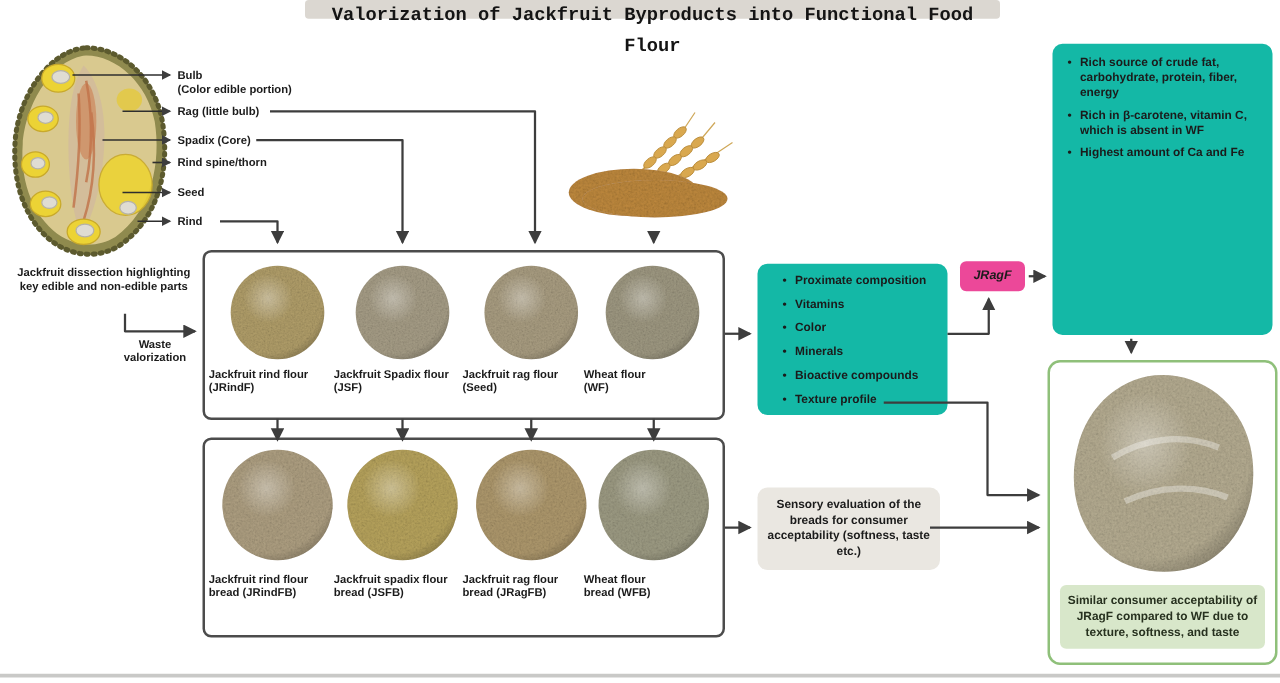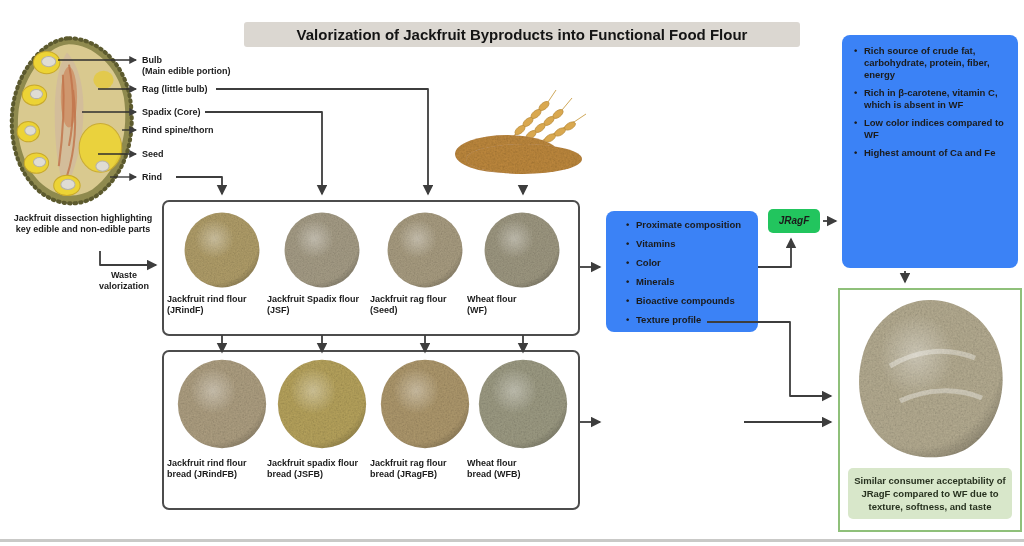--- a/index.html
+++ b/index.html
@@ -4,28 +4,28 @@
 <style>
   html,body{margin:0;padding:0;background:#ffffff;}
   #canvas{position:relative;width:1024px;height:546px;background:#ffffff;overflow:hidden;
           font-family:"Liberation Sans",sans-serif;color:#1b1b1b;}
   .abs{position:absolute;}
   .lbl{font-size:9px;font-weight:bold;line-height:11px;color:#1b1b1b;}
   .center{text-align:center;}
   .titlebar{background:#dbd7d1;border-radius:3px;font-size:15px;font-weight:bold;
             line-height:25px;text-align:center;color:#141414;}
   .whitebox{background:#ffffff;border:2px solid #4c4c4c;border-radius:7px;}
-  .graypanel{background:#3b82f6;border-radius:8px;}
-  .greenbox{background:#ffffff;border:2.5px solid #8fc07a;border-radius:0;}
+  .graypanel{background:#14b8a6;border-radius:8px;}
+  .greenbox{background:#ffffff;border:2.5px solid #8fc07a;border-radius:10px;}
   .bullets{margin:0;padding:8px 6px 6px 20px;list-style:none;}
   .bullets li{position:relative;padding-left:10px;font-size:9.5px;font-weight:bold;
               line-height:12px;margin-bottom:6px;color:#1b1b1b;}
   .bullets li::before{content:"\2022";position:absolute;left:0;top:0;}
   .bullets.tight li{margin-bottom:7px;line-height:12px;}
-  .jragf{background:#22c55e;border-radius:5px;font-size:10px;font-weight:bold;
+  .jragf{background:#ec4899;border-radius:5px;font-size:10px;font-weight:bold;
          font-style:italic;text-align:center;line-height:24px;}
   .sensory{background:#eae7e1;border-radius:8px;font-size:9.5px;font-weight:bold;
            line-height:12.5px;text-align:center;padding:8px 6px;}
   .conclusion{background:#d8e7ca;border-radius:5px;font-size:9.5px;font-weight:bold;
               line-height:13px;text-align:center;padding:6px 4px;color:#27311f;}
   .flourlabel{font-size:9px;font-weight:bold;line-height:11px;}
   svg{display:block;}
   .botline{background:#c9c9c7;}
 </style>
 </head>
@@ -49,21 +49,21 @@
         <stop offset="35%" stop-color="rgba(255,255,255,0)"></stop>
         <stop offset="78%" stop-color="rgba(0,0,0,0)"></stop>
         <stop offset="100%" stop-color="rgba(0,0,0,0.28)"></stop>
       </radialGradient>
       <marker id="arr" markerWidth="8" markerHeight="8" refX="5.2" refY="3" orient="auto">
         <path d="M0,0 L6,3 L0,6 Z" fill="#3d3d3d"></path>
       </marker>
     </defs>
   </svg>
 
-  <div class="abs titlebar" style="left:244px;top:22px;width:556px;height:25px;">Valorization of Jackfruit Byproducts into Functional Food Flour</div>
+  <div class="abs titlebar" style="left:244px;top:0;width:556px;height:15px;font-family:Liberation Mono, monospace;">Valorization of Jackfruit Byproducts into Functional Food Flour</div>
 
   <svg class="abs" style="left:6px;top:34px;" width="132" height="178" viewBox="0 0 130 175">
     <path d="M62,4 C90,4 116,28 122,62 C128,98 120,138 88,160 C70,171 48,168 32,154 C12,136 4,108 6,78 C8,44 32,6 62,4 Z" fill="#8f8a4e" stroke="#5c5a2e" stroke-width="4" stroke-dasharray="1.5 4" stroke-linecap="round"></path>
     <path d="M62,10 C86,10 110,32 116,62 C121,94 114,132 85,153 C68,163 50,160 36,148 C18,132 10,106 12,80 C14,48 36,12 62,10 Z" fill="#d9c98f"></path>
     <path d="M60,18 C72,30 78,55 76,85 C74,115 66,140 58,152 C52,138 48,110 48,80 C48,50 52,30 60,18 Z" fill="#d3bd9a"></path>
     <ellipse cx="62" cy="62" rx="8" ry="30" fill="#cd8b5f" opacity="0.75"></ellipse>
     <path d="M62,30 C66,50 68,80 62,110 M56,40 C58,70 56,100 52,130 M66,55 C70,85 68,115 60,140" stroke="#c07248" stroke-width="2" fill="none" opacity="0.8"></path>
     <ellipse cx="40" cy="28" rx="13" ry="11" fill="#ecd335" stroke="#c8a92b"></ellipse>
     <ellipse cx="28" cy="60" rx="12" ry="10" fill="#ecd335" stroke="#c8a92b"></ellipse>
     <ellipse cx="22" cy="96" rx="11" ry="10" fill="#ecd335" stroke="#c8a92b"></ellipse>
@@ -74,21 +74,21 @@
     <ellipse cx="42" cy="27" rx="7" ry="5" fill="#dfdcd3" stroke="#b5b2a8"></ellipse>
     <ellipse cx="30" cy="59" rx="6" ry="4.5" fill="#dfdcd3" stroke="#b5b2a8"></ellipse>
     <ellipse cx="24" cy="95" rx="5.5" ry="4.5" fill="#dfdcd3" stroke="#b5b2a8"></ellipse>
     <ellipse cx="33" cy="126" rx="6" ry="4.5" fill="#dfdcd3" stroke="#b5b2a8"></ellipse>
     <ellipse cx="61" cy="148" rx="7" ry="5" fill="#dfdcd3" stroke="#b5b2a8"></ellipse>
     <ellipse cx="95" cy="130" rx="6.5" ry="5" fill="#dfdcd3" stroke="#b5b2a8"></ellipse>
   </svg>
 
   <div class="abs lbl" style="left:142px;top:55px;">
     <span>Bulb</span><br>
-    <span>(Main edible portion)</span>
+    <span>(Color edible portion)</span>
   </div>
   <div class="abs lbl" style="left:142px;top:84px;">Rag (little bulb)</div>
   <div class="abs lbl" style="left:142px;top:107px;text-align:right;">Spadix (Core)</div>
   <div class="abs lbl" style="left:142px;top:125px;">Rind spine/thorn</div>
   <div class="abs lbl" style="left:142px;top:149px;">Seed</div>
   <div class="abs lbl" style="left:142px;top:172px;">Rind</div>
 
   <div class="abs lbl center" style="left:8px;top:213px;width:150px;">Jackfruit dissection highlighting key edible and non-edible parts</div>
   <div class="abs lbl center" style="left:94px;top:270px;width:60px;">Waste valorization</div>
 
@@ -191,25 +191,25 @@
       <li>Texture profile</li>
     </ul>
   </div>
 
   <div class="abs jragf" style="left:768px;top:209px;width:52px;height:24px;">JRagF</div>
 
   <div class="abs graypanel" style="left:842px;top:35px;width:176px;height:233px;">
     <ul class="bullets" style="padding:10px 8px 6px 12px;">
       <li>Rich source of crude fat, carbohydrate, protein, fiber, energy</li>
       <li>Rich in β-carotene, vitamin C, which is absent in WF</li>
-      <li>Low color indices compared to WF</li>
       <li>Highest amount of Ca and Fe</li>
     </ul>
   </div>
 
+  <div class="abs sensory" style="left:606px;top:390px;width:134px;">Sensory evaluation of the breads for consumer acceptability (softness, taste etc.)</div>
 
   <div class="abs greenbox" style="left:838px;top:288px;width:180px;height:240px;">
     <svg style="position:absolute;left:10px;top:6px;" width="160" height="166" viewBox="0 0 160 166">
       <path d="M80,4 C112,4 142,26 150,60 C158,94 148,132 118,152 C96,166 58,164 38,148 C12,128 4,94 12,62 C20,28 48,4 80,4 Z" fill="#b7ae93" filter="url(#flourTex)"></path>
       <path d="M80,4 C112,4 142,26 150,60 C158,94 148,132 118,152 C96,166 58,164 38,148 C12,128 4,94 12,62 C20,28 48,4 80,4 Z" fill="url(#shade)"></path>
       <path d="M40,70 C65,55 95,50 125,62 M50,105 C78,92 108,92 132,102" stroke="rgba(255,255,255,0.35)" stroke-width="5" fill="none"></path>
     </svg>
     <div class="conclusion" style="position:absolute;left:8px;top:178px;width:156px;">Similar consumer acceptability of JRagF compared to WF due to texture, softness, and taste</div>
   </div>
 

